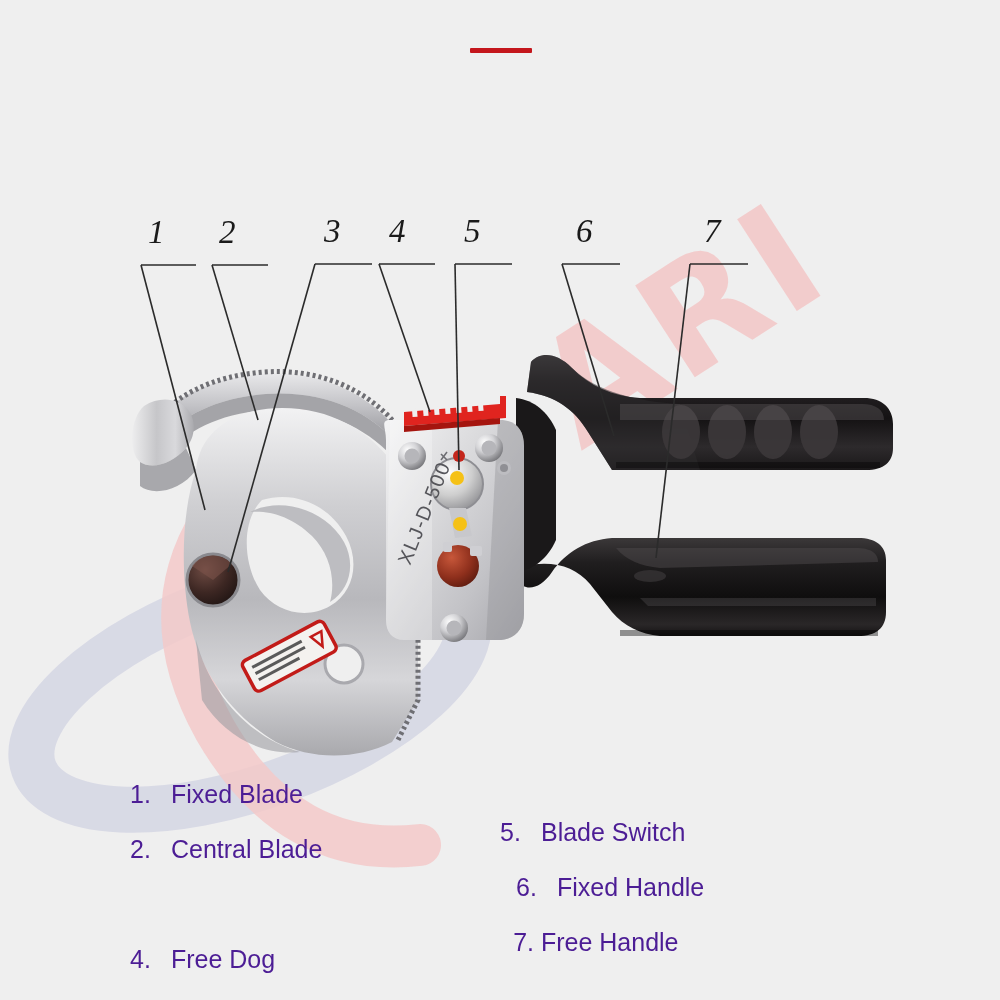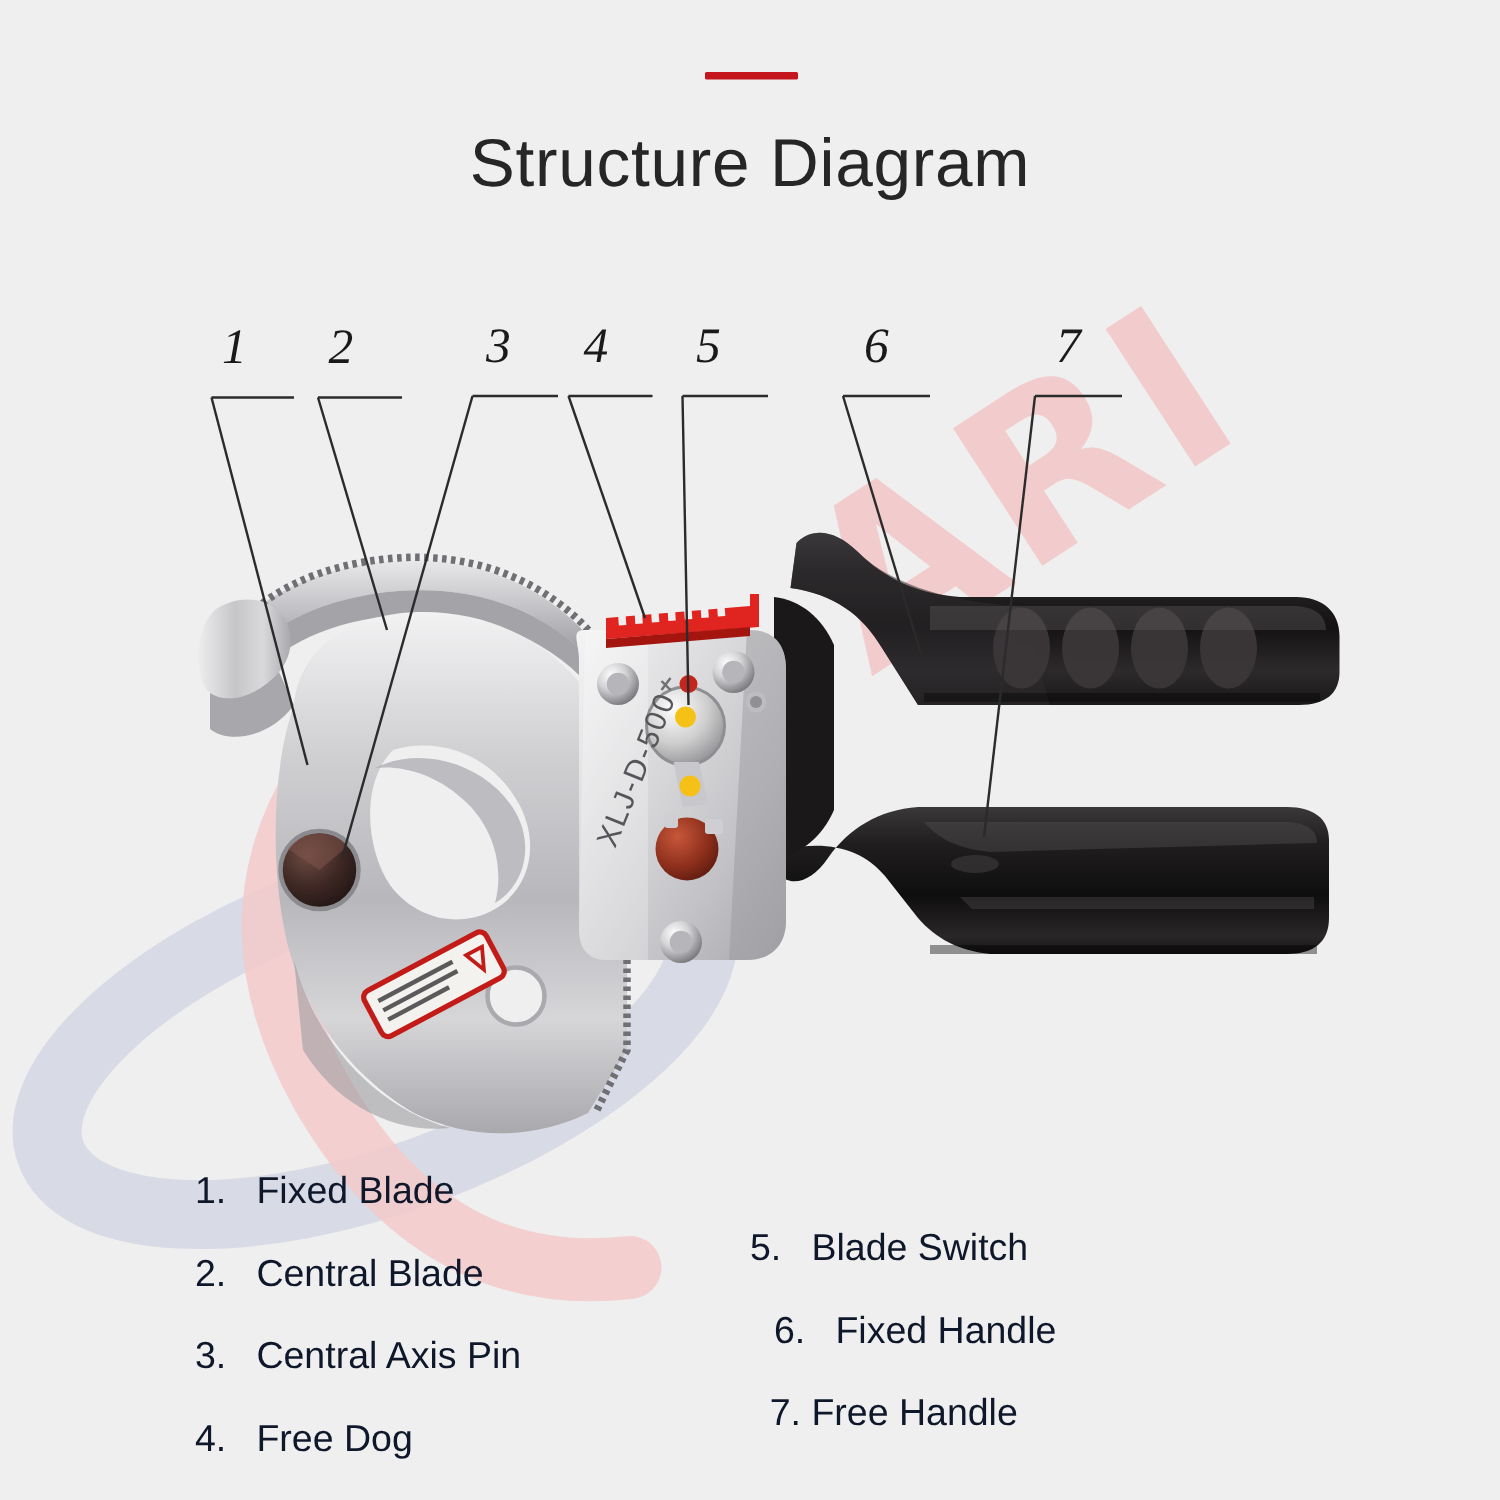--- a/index.html
+++ b/index.html
@@ -31,21 +31,21 @@
   .callout-num{
     position:absolute;
     font-family:"Liberation Serif", serif;
     font-style:italic;font-size:33px;color:#1a1a1a;
   }
 
   
   .legend-item{
     position:absolute;
     font-family:"Liberation Sans", sans-serif;
-    font-size:25px;color:#0f172a;white-space:nowrap;
+    font-size:25px;color:#4c1d95;white-space:nowrap;
   }
   .legend-item .lg-num{display:inline-block;width:34px;}
 
   
   .tool{position:absolute;left:0;top:0;width:1000px;height:1000px;}
 </style>
 </head>
 <body>
 
 <div id="stage">
@@ -68,21 +68,20 @@
     <g transform="rotate(-33 700 350)" opacity="0.9" fill="#f3c9c9">
       <text x="545" y="370" font-family="DejaVu Sans, sans-serif" font-size="150" font-weight="bold" letter-spacing="6">ARI</text>
     </g>
 
     <g transform="rotate(-33 350 640)" opacity="0.85" fill="#f3c9c9">
       <text x="250" y="700" font-family="DejaVu Sans, sans-serif" font-size="150" font-weight="bold" letter-spacing="6">I</text>
     </g>
   </svg>
 
   <div class="accent-bar"></div>
-  <div class="page-title">Structure Diagram</div>
 
   <svg class="tool" viewBox="0 0 1000 1000" xmlns="http://www.w3.org/2000/svg">
     <defs>
       <linearGradient id="steelV" x1="0" y1="0" x2="0" y2="1">
         <stop offset="0%" stop-color="#f2f2f3"></stop>
         <stop offset="28%" stop-color="#cfcfd2"></stop>
         <stop offset="55%" stop-color="#b8b8bc"></stop>
         <stop offset="78%" stop-color="#d6d6d9"></stop>
         <stop offset="100%" stop-color="#a9a9ad"></stop>
       </linearGradient>
@@ -372,24 +371,20 @@
   <div class="callout-num" style="left:704px;top:213px;">7</div>
 
   <div class="legend-item" style="left:130px;top:780px;">
     <span class="lg-num">1.</span>
     <span>Fixed Blade</span>
   </div>
   <div class="legend-item" style="left:130px;top:835px;">
     <span class="lg-num">2.</span>
     <span>Central Blade</span>
   </div>
-  <div class="legend-item" style="left:130px;top:890px;">
-    <span class="lg-num">3.</span>
-    <span>Central Axis Pin</span>
-  </div>
   <div class="legend-item" style="left:130px;top:945px;">
     <span class="lg-num">4.</span>
     <span>Free Dog</span>
   </div>
 
   <div class="legend-item" style="left:500px;top:818px;">
     <span class="lg-num">5.</span>
     <span>Blade Switch</span>
   </div>
   <div class="legend-item" style="left:500px;top:873px;margin-left:16px;">

